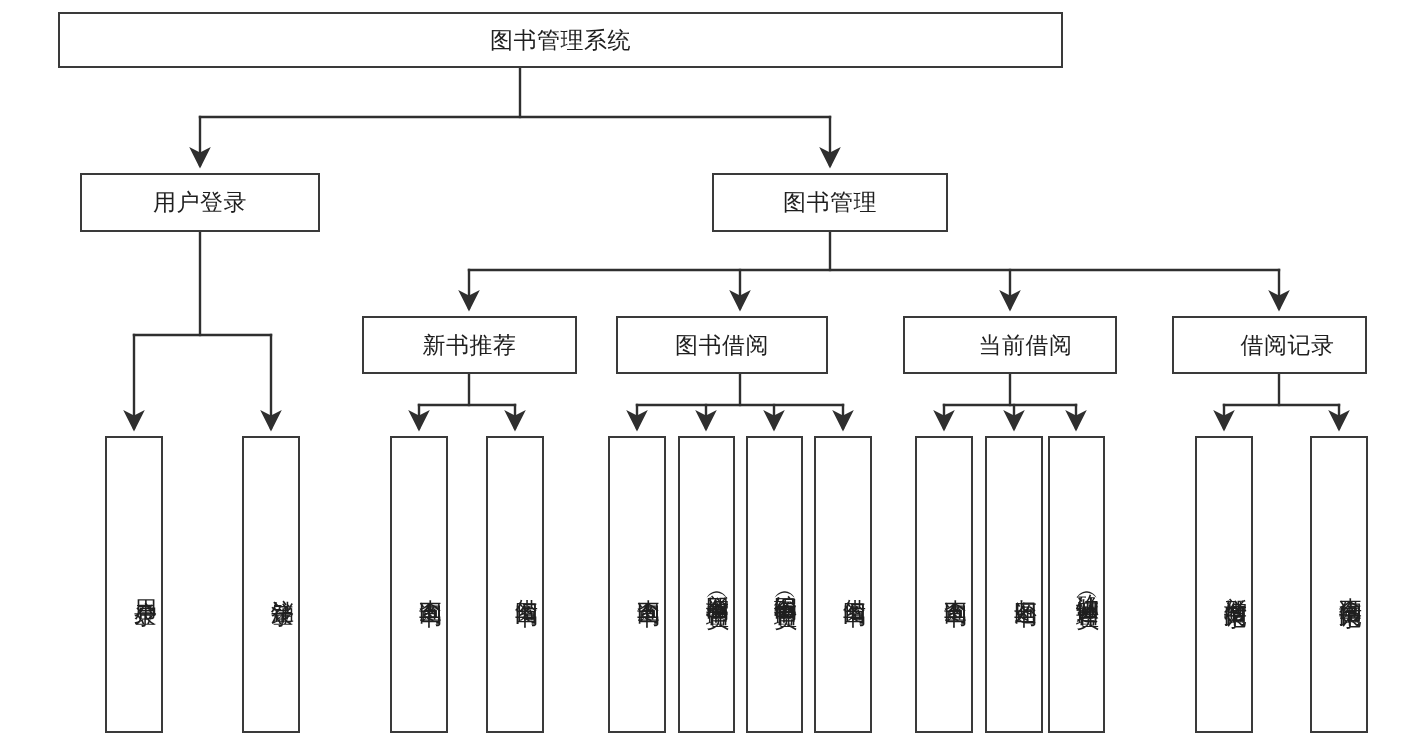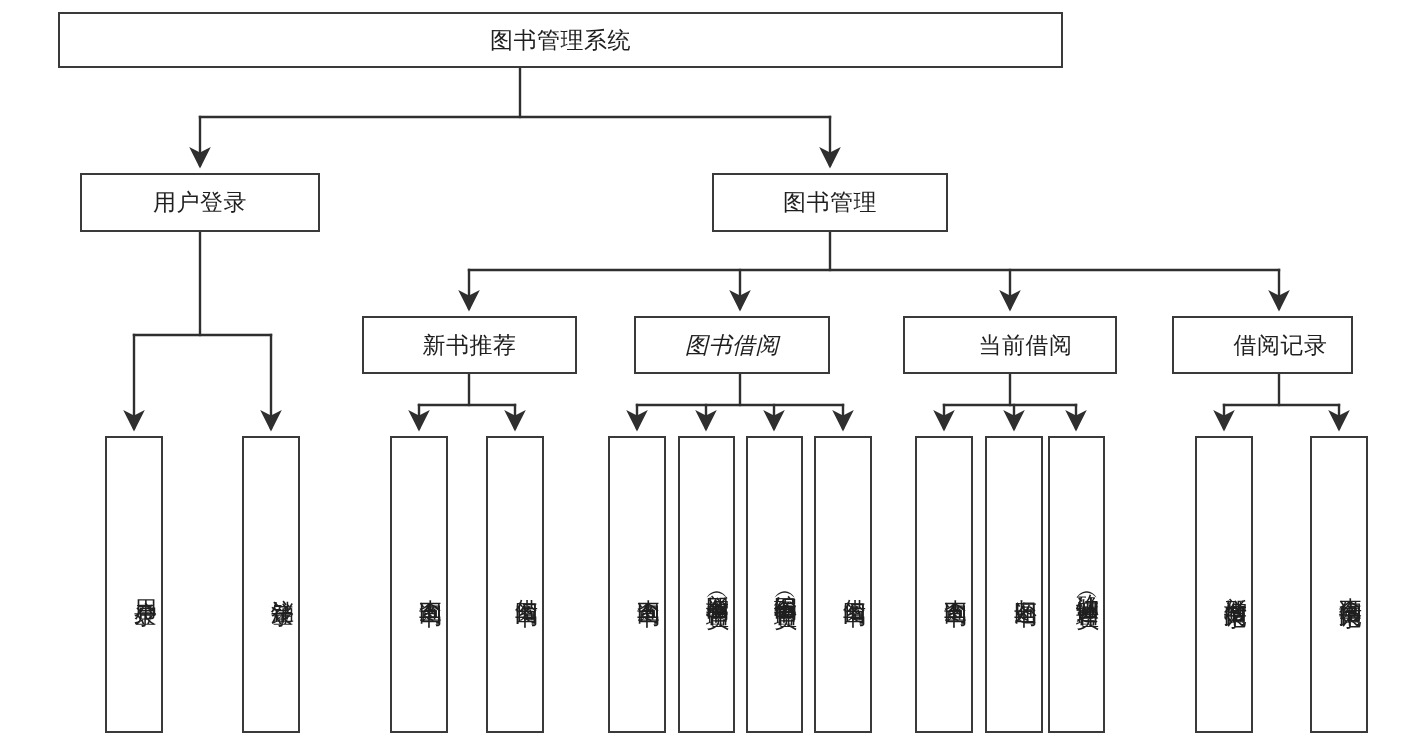--- a/index.html
+++ b/index.html
@@ -130,27 +130,27 @@
   <div class="node-box horiz" style="left:80px; top:173px; width:240px; height:59px;">
     <span class="node-label">用户登录</span>
   </div>
   <div class="node-box horiz" style="left:362px; top:316px; width:215px; height:58px;">
     <span class="node-label">新书推荐</span>
   </div>
 
   <div class="node-box horiz" style="left:712px; top:173px; width:236px; height:59px;">
     <span class="node-label">图书管理</span>
   </div>
-  <div class="node-box horiz" style="left:634px; top:316px; width:196px; height:58px;font-style:italic;">
+  <div class="node-box horiz" style="left:616px; top:316px; width:212px; height:58px;">
     <span class="node-label">图书借阅</span>
   </div>
   <div class="node-box horiz" style="left:903px; top:316px; width:214px; height:58px;padding-left:31px;">
     <span class="node-label">当前借阅</span>
   </div>
-  <div class="node-box horiz" style="left:1172px; top:316px; width:181px; height:58px;padding-left:36px;">
+  <div class="node-box horiz" style="left:1172px; top:316px; width:195px; height:58px;padding-left:36px;">
     <span class="node-label">借阅记录</span>
   </div>
 
   <div class="node-box vert" style="left:105px; top:436px; width:58px; height:297px;">
     <span class="node-label">用户登录</span>
   </div>
   <div class="node-box vert" style="left:242px; top:436px; width:58px; height:297px;">
     <span class="node-label">注销登录</span>
   </div>
 

